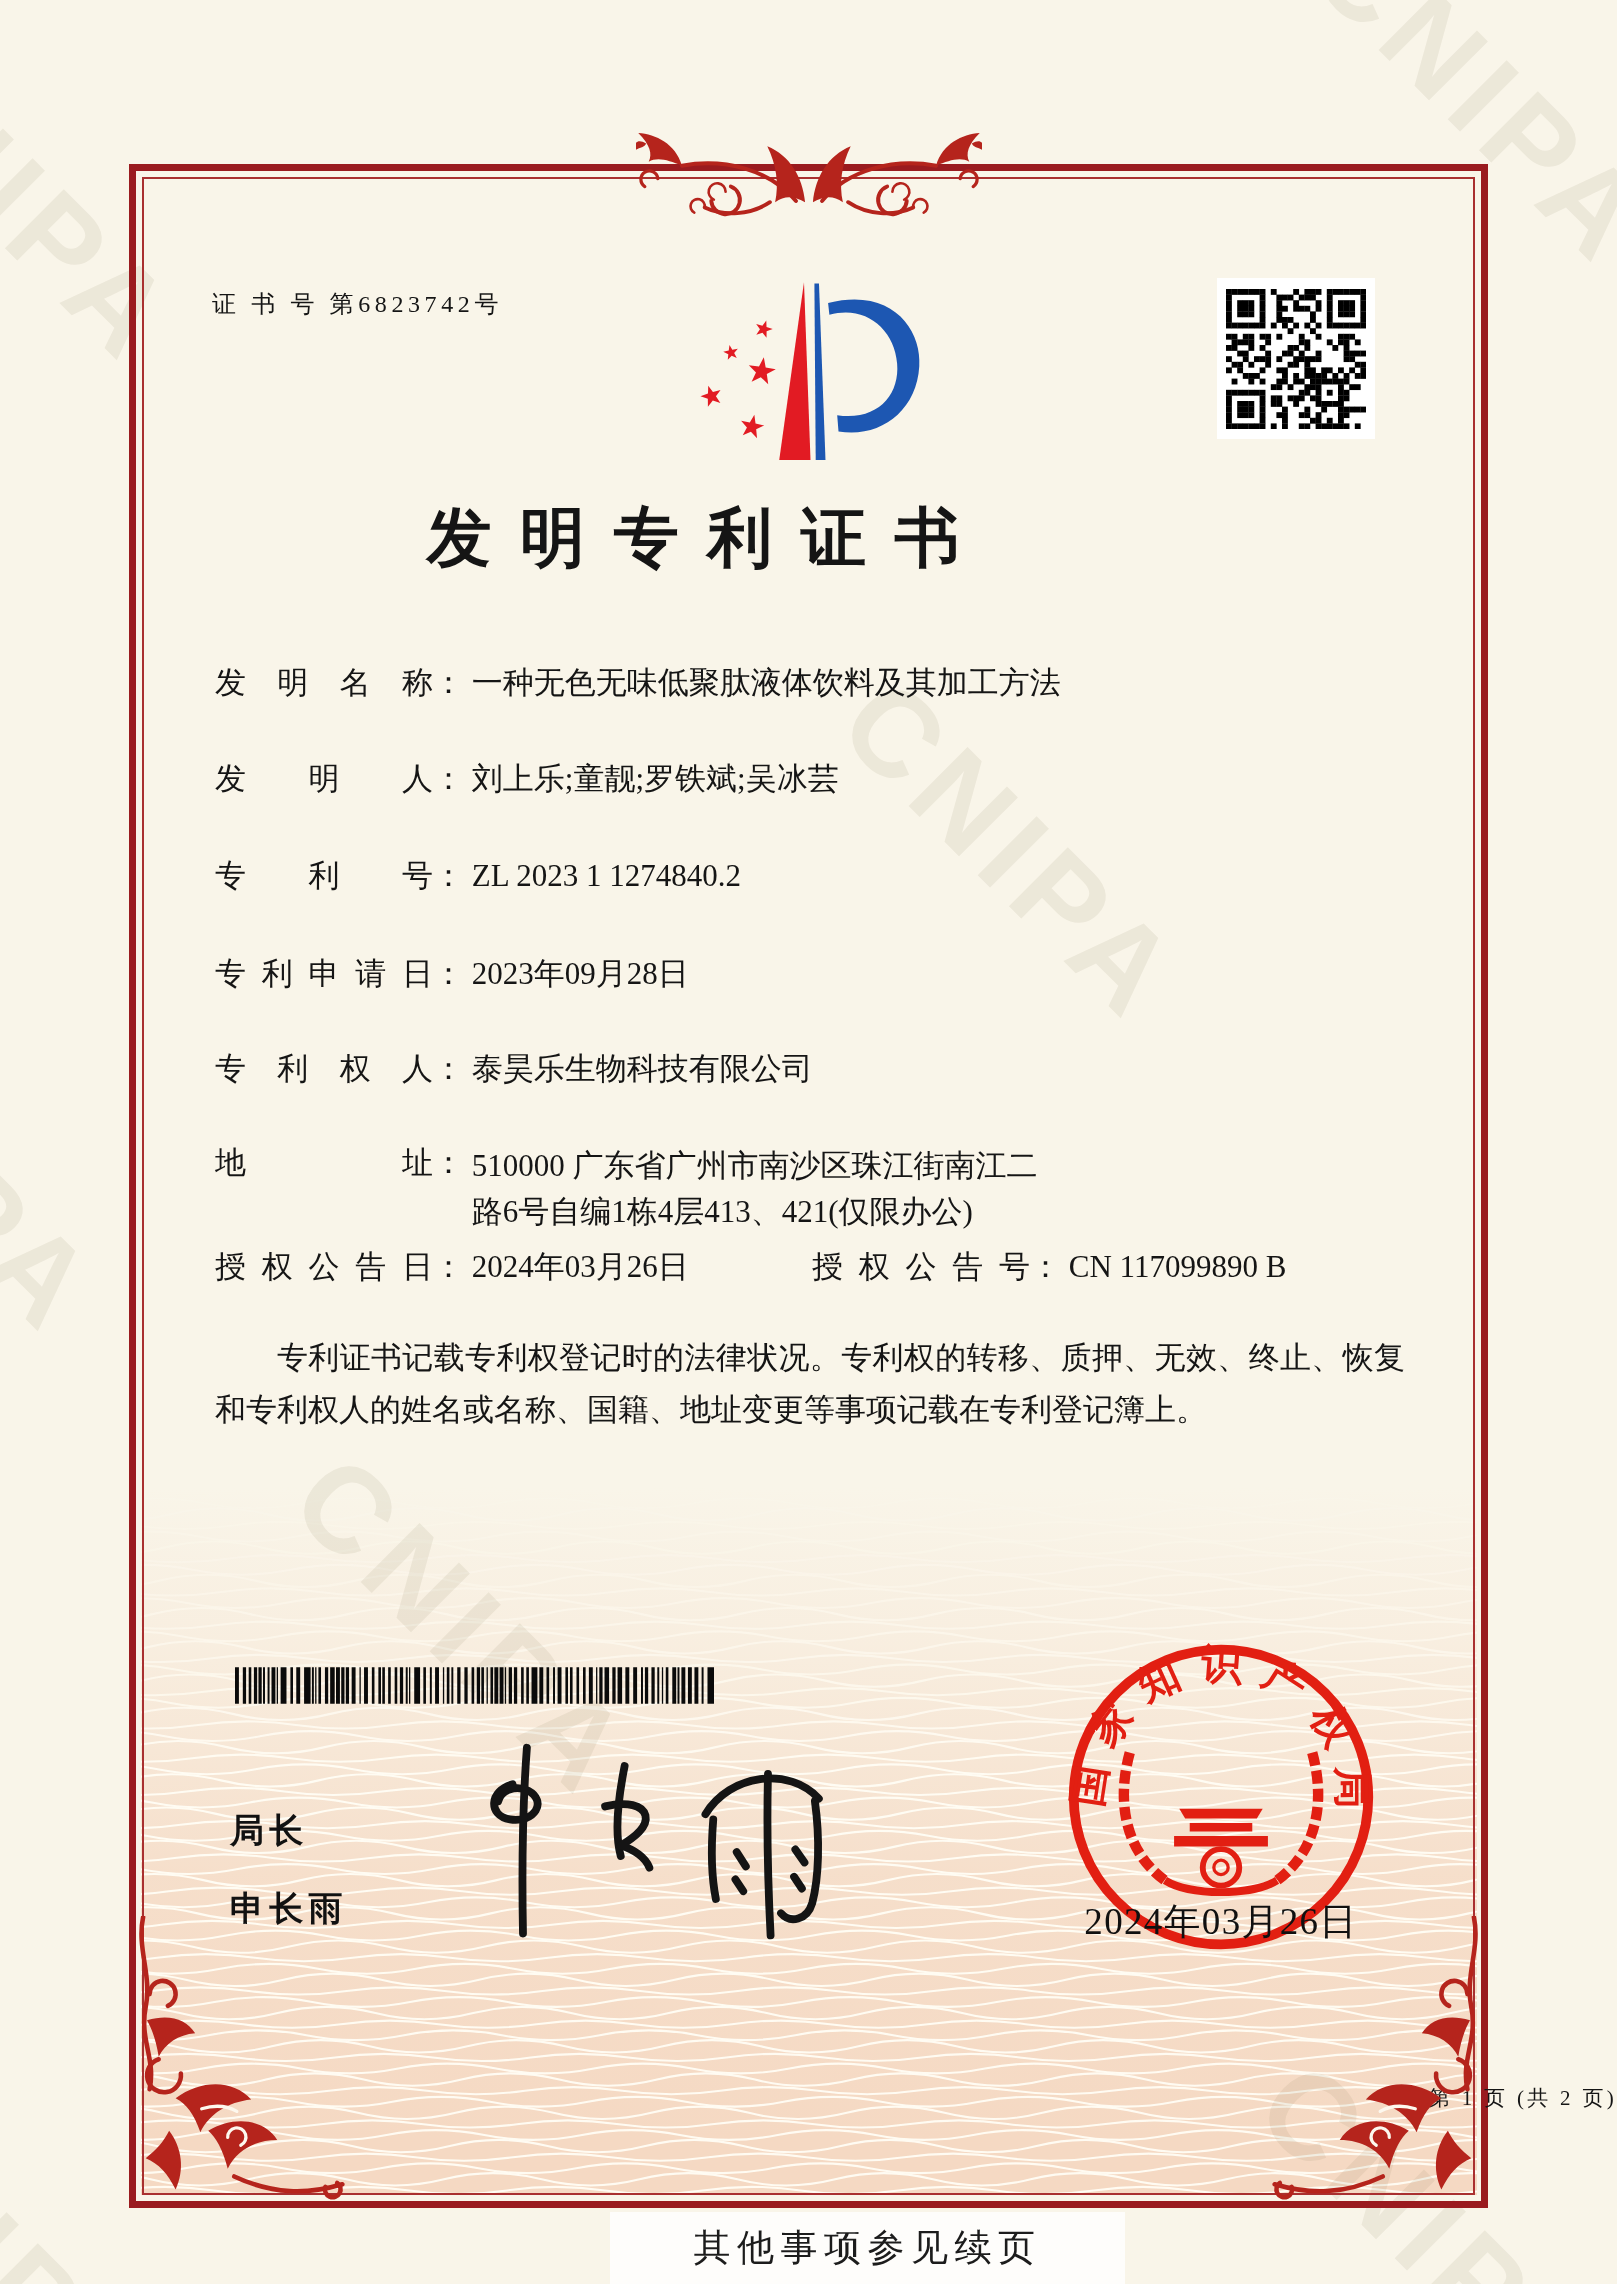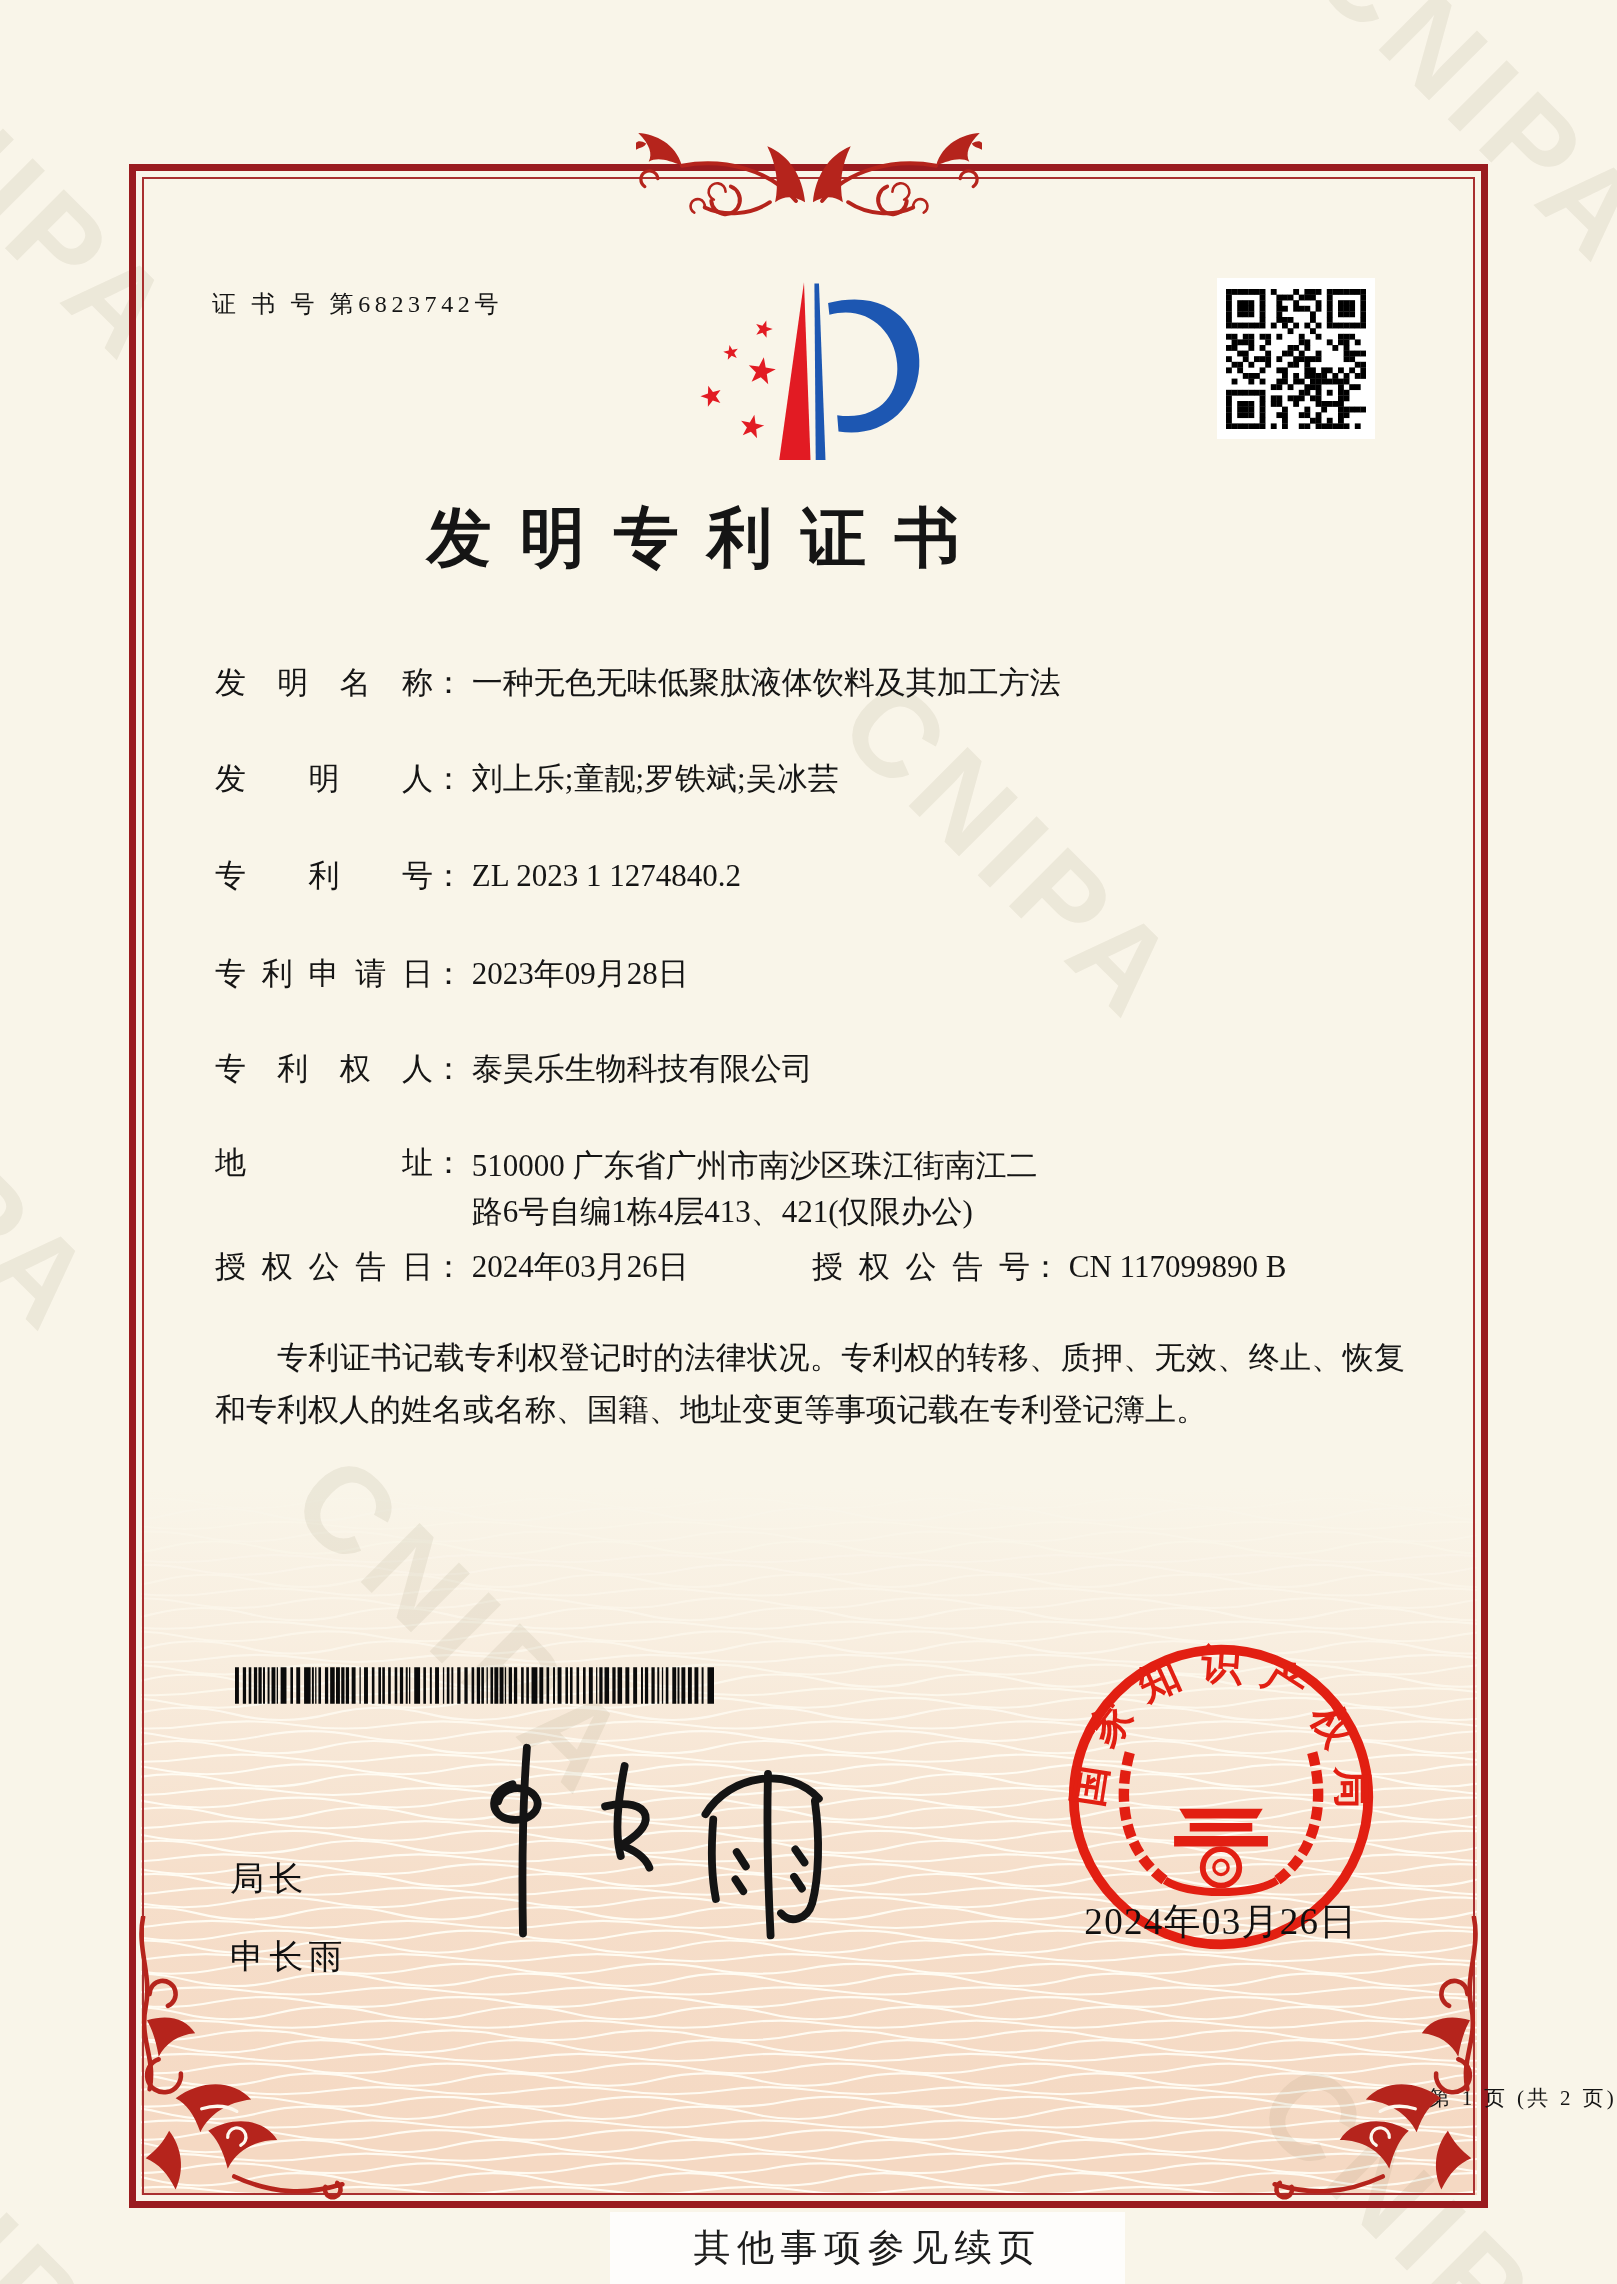--- a/index.html
+++ b/index.html
@@ -67,21 +67,21 @@
     left:215px;top:1332px;width:1190px;z-index:3;
     font-size:31px;line-height:52px;text-align:justify;
   }
   #body-text p{margin:0 0 15.7px 0;text-indent:2em;}
   
   #barcode{left:235px;top:1667px;z-index:3;}
   
   .sig-label{
     position:absolute;left:230px;z-index:4;
     font-family:"Liberation Sans","DejaVu Sans",sans-serif;
-    font-weight:400;font-size:34px;letter-spacing:5.2px;color:#111;margin-top:48px;
+    font-weight:700;font-size:34px;letter-spacing:5.2px;color:#111;
   }
   #sig-title{top:1808px;}
   #sig-name{top:1886px;}
   #signature{left:450px;top:1728px;z-index:4;}
   
   #seal{left:1062px;top:1638px;z-index:3;}
   #seal-date{
     left:1062px;top:1897px;width:318px;text-align:center;
     font-size:37px;color:#101010;z-index:4;letter-spacing:1.3px;
   }

